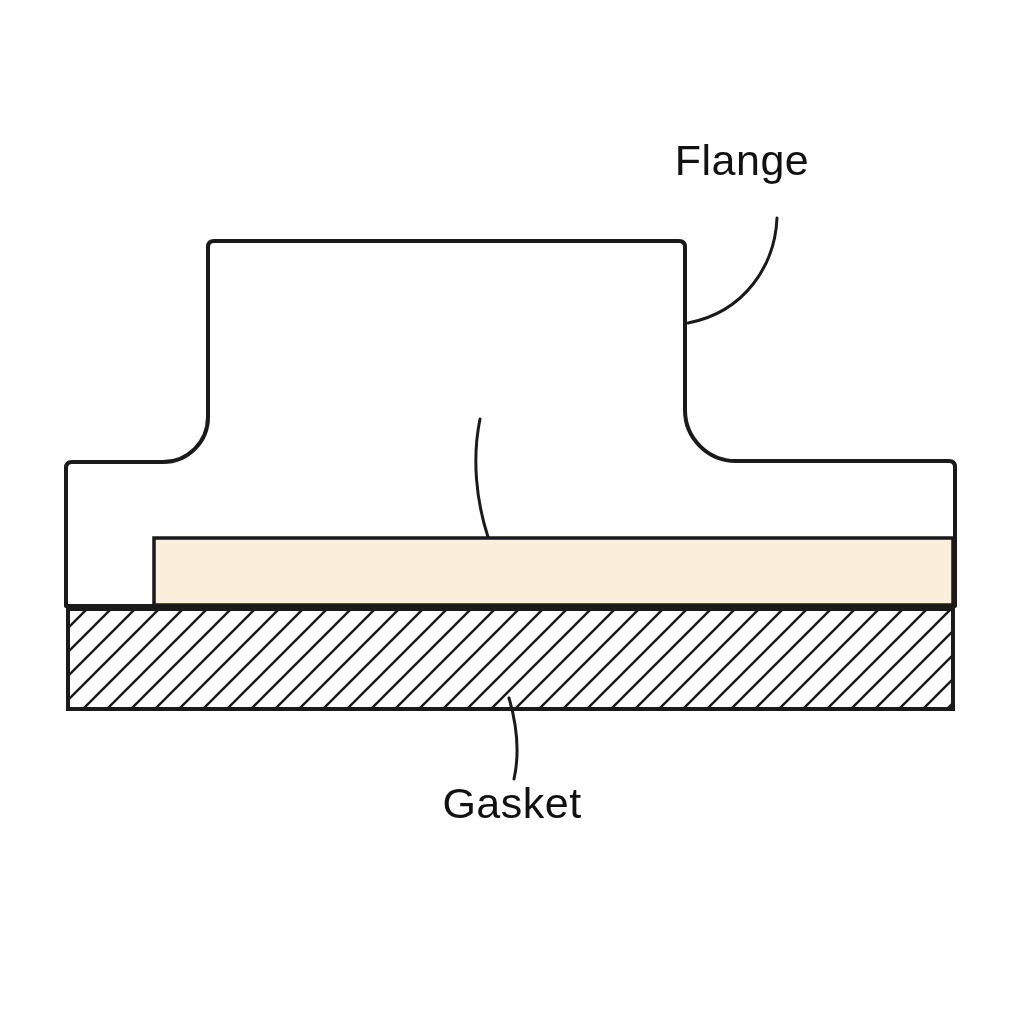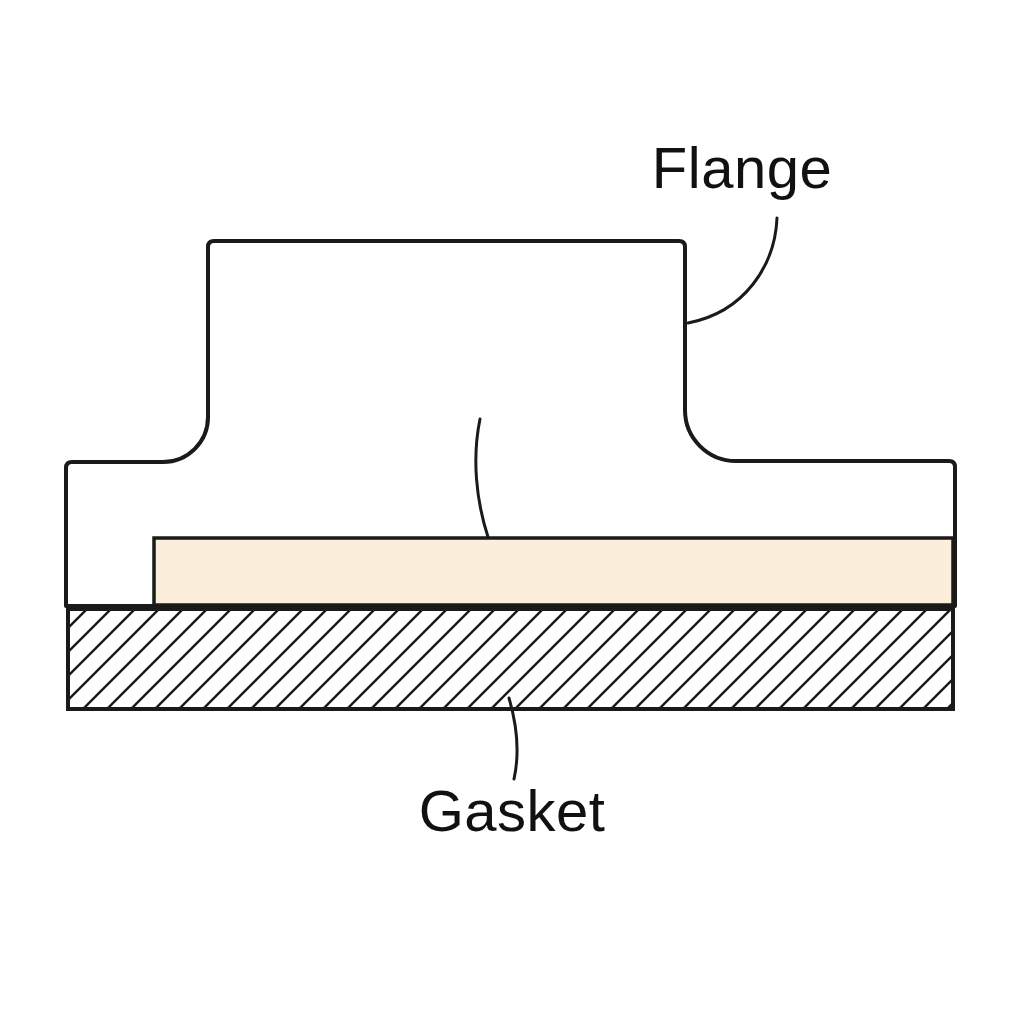--- a/index.html
+++ b/index.html
@@ -38,21 +38,21 @@
   }
   .leader {
     fill: none;
     stroke: var(--color-line, #1a1a1a);
     stroke-width: 3;
     stroke-linecap: round;
   }
   .label {
     position: absolute;
     transform: translateX(-50%);
-    font-size: 58px;
+    font-size: 43px;
     font-weight: 500;
     line-height: 1;
     letter-spacing: 0.5px;
     color: var(--color-text, #111111);
     white-space: nowrap;
   }
 </style>
 </head>
 <body>
 

